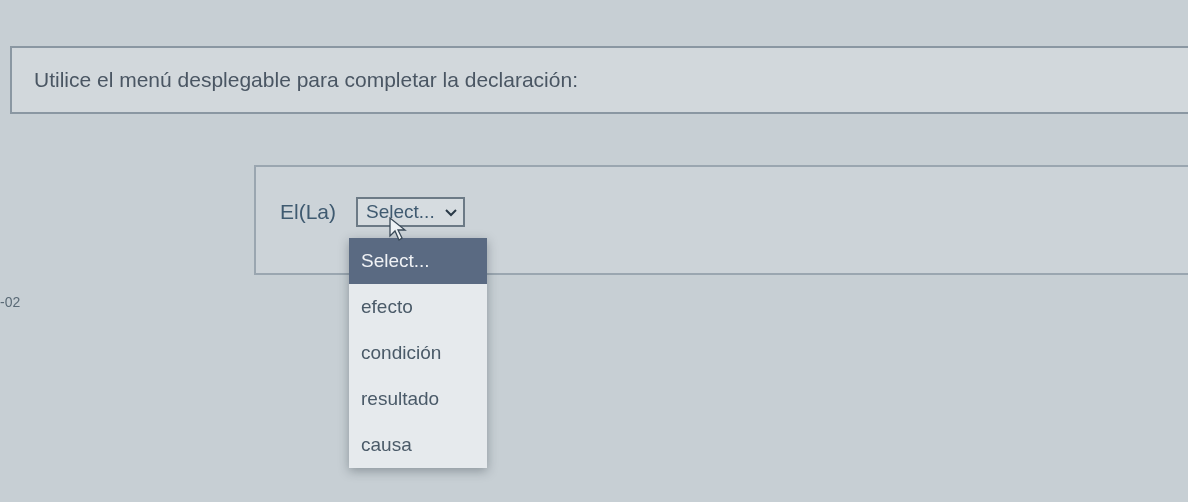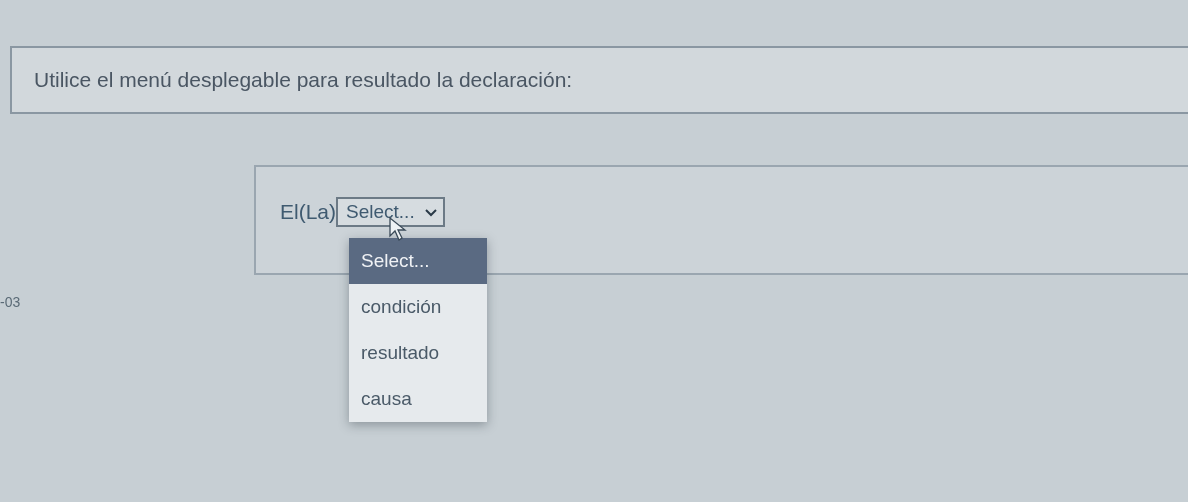--- a/index.html
+++ b/index.html
@@ -38,21 +38,21 @@
       border-top: 2px solid #9aa6b0;
       border-bottom: 2px solid #9aa6b0;
       background: #ccd3d8;
     }
     .sentence-row {
       display: flex;
       align-items: center;
       padding: 30px 24px 0 24px;
       font-size: 21px;
       color: #3f5a70;
-      gap: 0;
+      gap: 20px;
       white-space: nowrap;
     }
     .select-box {
       display: inline-flex;
       align-items: center;
       border: 2px solid #6c7a86;
       background: #d6dce0;
       padding: 0 6px 0 8px;
       height: 30px;
       font-size: 19px;
@@ -99,43 +99,44 @@
       top: 294px;
       font-size: 14px;
       color: #5a6a76;
       padding-left: 0;
     }
   </style>
 </head>
 <body>
 
 <div class="instruction-box">
-  <span>Utilice el menú desplegable para resultado la declaración:</span>
+  <span>Utilice el menú desplegable para completar la declaración:</span>
 </div>
 
 <div class="answer-area">
   <div class="sentence-row">
     <span>El(La)</span>
     <span class="select-box">
       <span>Select...</span>
       <span class="chev">
         <svg width="12" height="8" viewBox="0 0 12 8">
           <path d="M1 1 L6 6 L11 1" stroke="#2a3a48" stroke-width="2" fill="none"></path>
         </svg>
       </span>
     </span>
   </div>
 </div>
 
 <div class="dropdown-list">
   <div class="dropdown-item selected">Select...</div>
+  <div class="dropdown-item">efecto</div>
   <div class="dropdown-item">condición</div>
   <div class="dropdown-item">resultado</div>
   <div class="dropdown-item">causa</div>
 </div>
 
 <div class="cursor-arrow">
   <svg width="20" height="26" viewBox="0 0 20 26">
     <path d="M2 2 L2 20 L7 15 L11 24 L14 22 L10 14 L17 14 Z" fill="#eef2f5" stroke="#3a4a58" stroke-width="1.3"></path>
   </svg>
 </div>
 
-<div class="footer-mark">-03</div>
+<div class="footer-mark">-02</div>
 
 </body></html>

